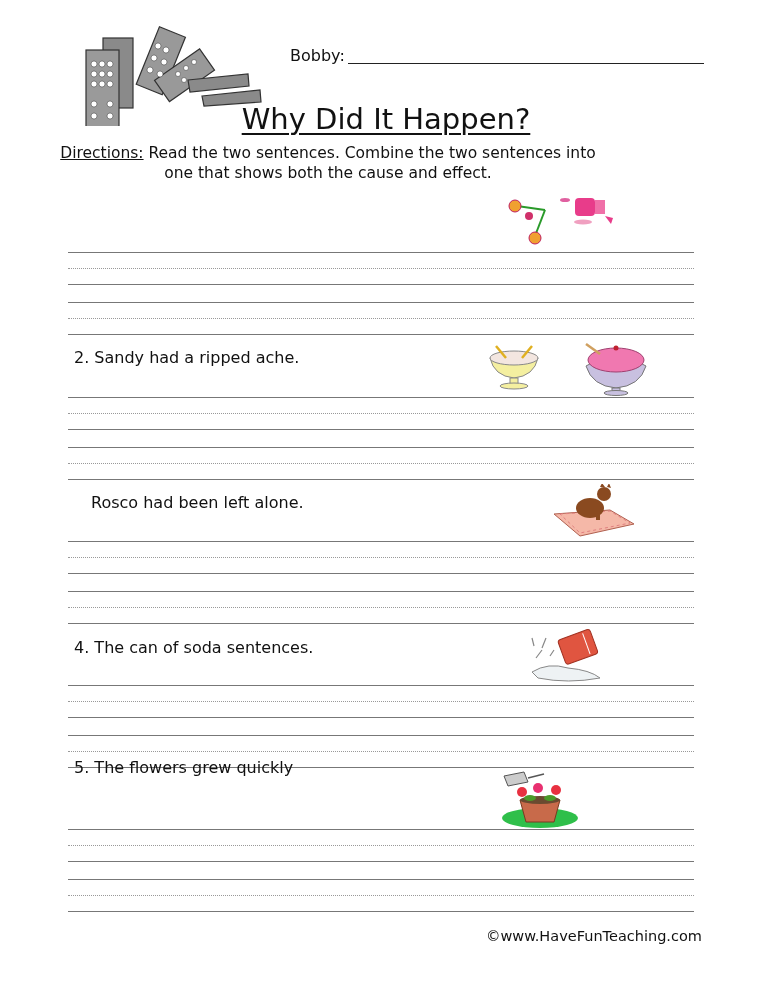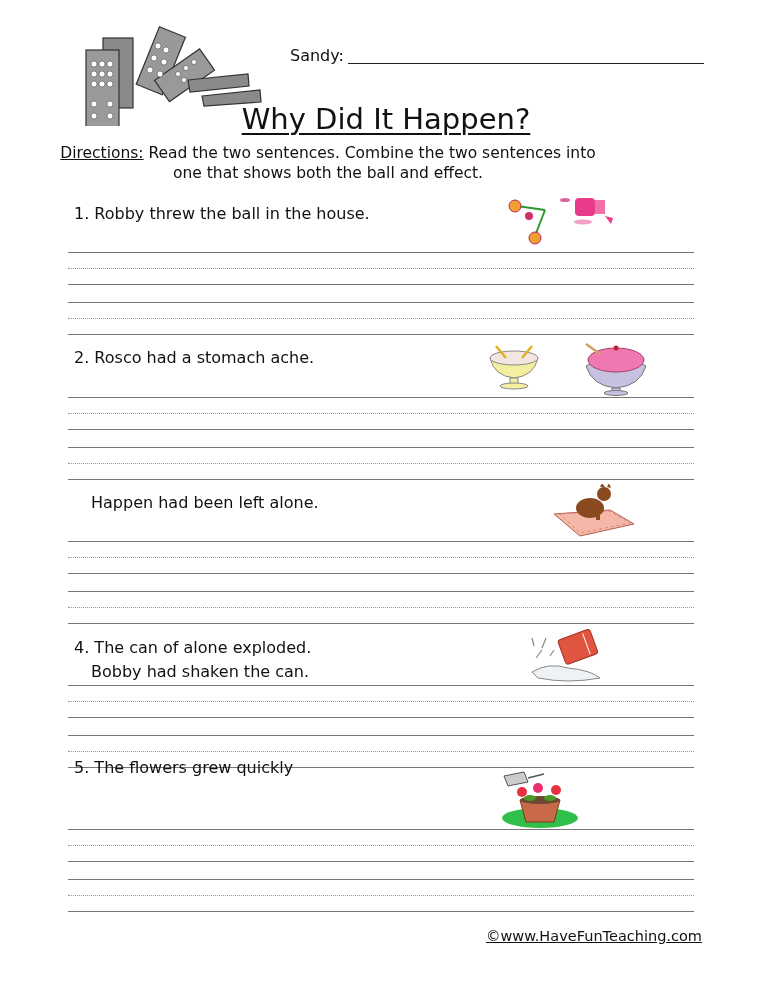--- a/index.html
+++ b/index.html
@@ -10,21 +10,21 @@
   #name-line { left:348px; top:63px; width:356px; border-bottom:1.5px solid #222; }
   #title { left:0; width:772px; top:102px; text-align:center; font-size:29px; }
   #title span { text-decoration:underline; text-decoration-thickness:1.5px; text-underline-offset:4px; }
   #directions { left:0; width:656px; top:143px; text-align:center; font-size:15.5px; line-height:20px; }
   #directions .lbl { text-decoration:underline; }
   .q { left:74px; font-size:16px; line-height:24px; }
   .q .l2 { padding-left:17px; }
   .line { left:68px; width:626px; height:0; }
   .solid { border-top:1.6px solid #777; }
   .dotted { border-top:1.2px dotted #999; }
-  #footer { left:486px; top:928px; font-size:14.5px;text-decoration:underline; }
+  #footer { left:486px; top:928px; font-size:14.5px; }
 </style>
 </head>
 <body>
 
 <svg id="dominoes" class="abs" viewBox="0 0 200 108">
   <g stroke="#333" stroke-width="1.2">
     <rect x="37" y="20" width="30" height="70" fill="#8a8a8a"></rect>
     <rect x="20" y="32" width="33" height="78" fill="#9a9a9a"></rect>
     <g transform="rotate(22 95 45)">
         <rect x="80" y="12" width="28" height="62" fill="#999"></rect>
@@ -55,34 +55,33 @@
       <circle cx="98" cy="44" r="3"></circle>
       <circle cx="84" cy="52" r="3"></circle>
       <circle cx="94" cy="56" r="3"></circle>
     <circle cx="112" cy="56" r="2.5"></circle>
       <circle cx="120" cy="50" r="2.5"></circle>
       <circle cx="128" cy="44" r="2.5"></circle>
       <circle cx="118" cy="62" r="2.5"></circle>
   </g>
 </svg>
 
-<div id="name-label" class="abs">Sandy:</div>
+<div id="name-label" class="abs">Bobby:</div>
 <div id="name-line" class="abs"></div>
 
 <div id="title" class="abs"><span>Why Did It Happen?</span></div>
 
 <div id="directions" class="abs">
   <div><span class="lbl">Directions:</span><span> Read the two sentences.  Combine the two sentences into</span></div>
-  <div>one that shows both the ball and effect.</div>
+  <div>one that shows both the cause and effect.</div>
 </div>
 
 <div id="blocks"></div>
 
 <div class="abs q" style="top:202px">
-  <div><span>1.</span> <span>Robby threw the ball in the house.</span></div>
 </div>
 <svg class="abs" style="left:505px;top:192px;width:110px;height:56px" viewBox="0 0 110 56">
   <line x1="12" y1="14" x2="40" y2="18" stroke="#2a9a2a" stroke-width="2"></line>
   <line x1="40" y1="18" x2="30" y2="44" stroke="#2a9a2a" stroke-width="2"></line>
   <circle cx="10" cy="14" r="6" fill="#f0a030" stroke="#c02060"></circle>
   <circle cx="30" cy="46" r="6" fill="#f0a030" stroke="#c02060"></circle>
   <circle cx="24" cy="24" r="4" fill="#d0306a"></circle>
   <rect x="70" y="6" width="20" height="18" rx="4" fill="#e83c8a"></rect>
   <rect x="90" y="8" width="10" height="14" fill="#f070a8"></rect>
   <ellipse cx="60" cy="8" rx="5" ry="2" fill="#e060a0"></ellipse>
@@ -90,21 +89,21 @@
   <path d="M100 24 l8 2 l-2 6 z" fill="#e83c8a"></path>
 </svg>
 <div class="abs line solid" style="top:252px"></div>
 <div class="abs line dotted" style="top:268px"></div>
 <div class="abs line solid" style="top:284px"></div>
 <div class="abs line solid" style="top:302px"></div>
 <div class="abs line dotted" style="top:318px"></div>
 <div class="abs line solid" style="top:334px"></div>
 
 <div class="abs q" style="top:346px">
-  <div><span>2.</span> <span>Rosco had a stomach ache.</span></div>
+  <div><span>2.</span> <span>Sandy had a ripped ache.</span></div>
 </div>
 <svg class="abs" style="left:484px;top:338px;width:180px;height:58px" viewBox="0 0 180 58">
   <path d="M6 20 Q30 8 54 20 Q50 38 30 40 Q10 38 6 20z" fill="#f4efa0" stroke="#888"></path>
   <ellipse cx="30" cy="20" rx="24" ry="7" fill="#f3e6e0" stroke="#888"></ellipse>
   <line x1="12" y1="8" x2="22" y2="20" stroke="#e0b020" stroke-width="2.5"></line>
   <line x1="48" y1="8" x2="38" y2="20" stroke="#e0b020" stroke-width="2.5"></line>
   <rect x="26" y="40" width="8" height="6" fill="#f4efa0" stroke="#888"></rect>
   <ellipse cx="30" cy="48" rx="14" ry="3" fill="#f4efa0" stroke="#888"></ellipse>
   <path d="M102 28 Q132 10 162 28 Q156 48 132 50 Q108 48 102 28z" fill="#c8c0e0" stroke="#777"></path>
   <ellipse cx="132" cy="22" rx="28" ry="12" fill="#f078b0" stroke="#a04070"></ellipse>
@@ -114,40 +113,39 @@
   <ellipse cx="132" cy="55" rx="12" ry="2.5" fill="#c8c0e0" stroke="#777"></ellipse>
 </svg>
 <div class="abs line solid" style="top:397px"></div>
 <div class="abs line dotted" style="top:413px"></div>
 <div class="abs line solid" style="top:429px"></div>
 <div class="abs line solid" style="top:447px"></div>
 <div class="abs line dotted" style="top:463px"></div>
 <div class="abs line solid" style="top:479px"></div>
 
 <div class="abs q" style="top:491px">
-  <div class="l2">Happen had been left alone.</div>
+  <div class="l2">Rosco had been left alone.</div>
 </div>
 <svg class="abs" style="left:550px;top:484px;width:90px;height:56px" viewBox="0 0 90 56">
   <path d="M4 30 L60 26 L84 40 L30 52 Z" fill="#f5b8a8" stroke="#b06050"></path>
   <path d="M10 30 L60 27 L80 39 L30 49 Z" fill="none" stroke="#e08080" stroke-dasharray="3 3"></path>
   <ellipse cx="40" cy="24" rx="14" ry="10" fill="#8a4a20"></ellipse>
   <circle cx="54" cy="10" r="7" fill="#8a4a20"></circle>
   <path d="M50 3 l2 -4 l3 4z M57 3 l2 -4 l2 5z" fill="#8a4a20"></path>
   <rect x="46" y="26" width="4" height="10" fill="#8a4a20"></rect>
 </svg>
 <div class="abs line solid" style="top:541px"></div>
 <div class="abs line dotted" style="top:557px"></div>
 <div class="abs line solid" style="top:573px"></div>
 <div class="abs line solid" style="top:591px"></div>
 <div class="abs line dotted" style="top:607px"></div>
 <div class="abs line solid" style="top:623px"></div>
 
 <div class="abs q" style="top:636px">
-  <div><span>4.</span> <span>The can of alone exploded.</span></div>
-  <div class="l2">Bobby had shaken the can.</div>
+  <div><span>4.</span> <span>The can of soda sentences.</span></div>
 </div>
 <svg class="abs" style="left:528px;top:628px;width:76px;height:56px" viewBox="0 0 76 56">
   <path d="M4 44 Q20 34 40 40 Q62 42 72 50 Q40 56 10 50 Z" fill="#eef2f4" stroke="#888"></path>
   <g transform="rotate(-20 50 22)">
       <rect x="34" y="6" width="34" height="26" rx="3" fill="#e05540" stroke="#a03020"></rect>
   <line x1="60" y1="8" x2="60" y2="30" stroke="#fff" stroke-width="1"></line>
     </g>
   <path d="M8 30 l6 -8 M14 20 l4 -10 M22 28 l4 -6 M4 10 l2 8" stroke="#888" stroke-width="1.2" fill="none"></path>
 </svg>
 <div class="abs line solid" style="top:685px"></div>

